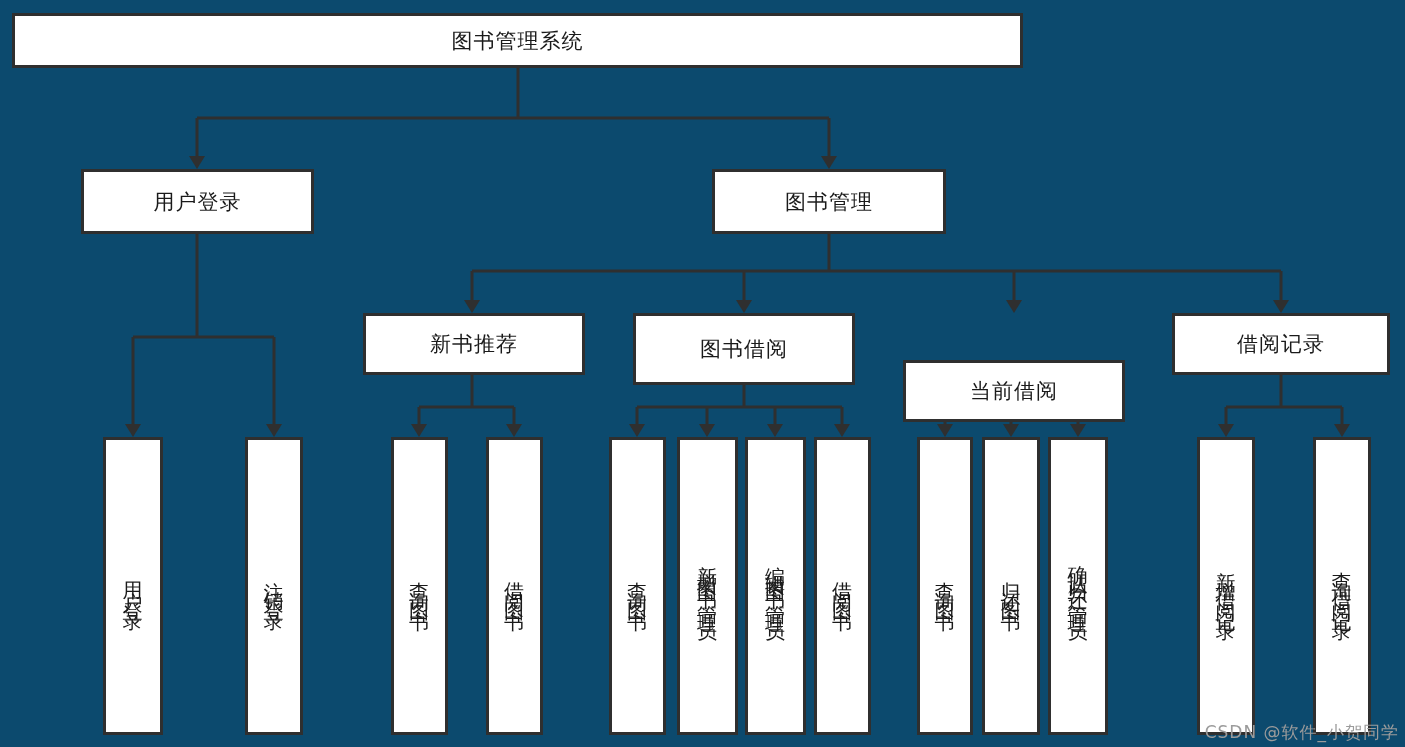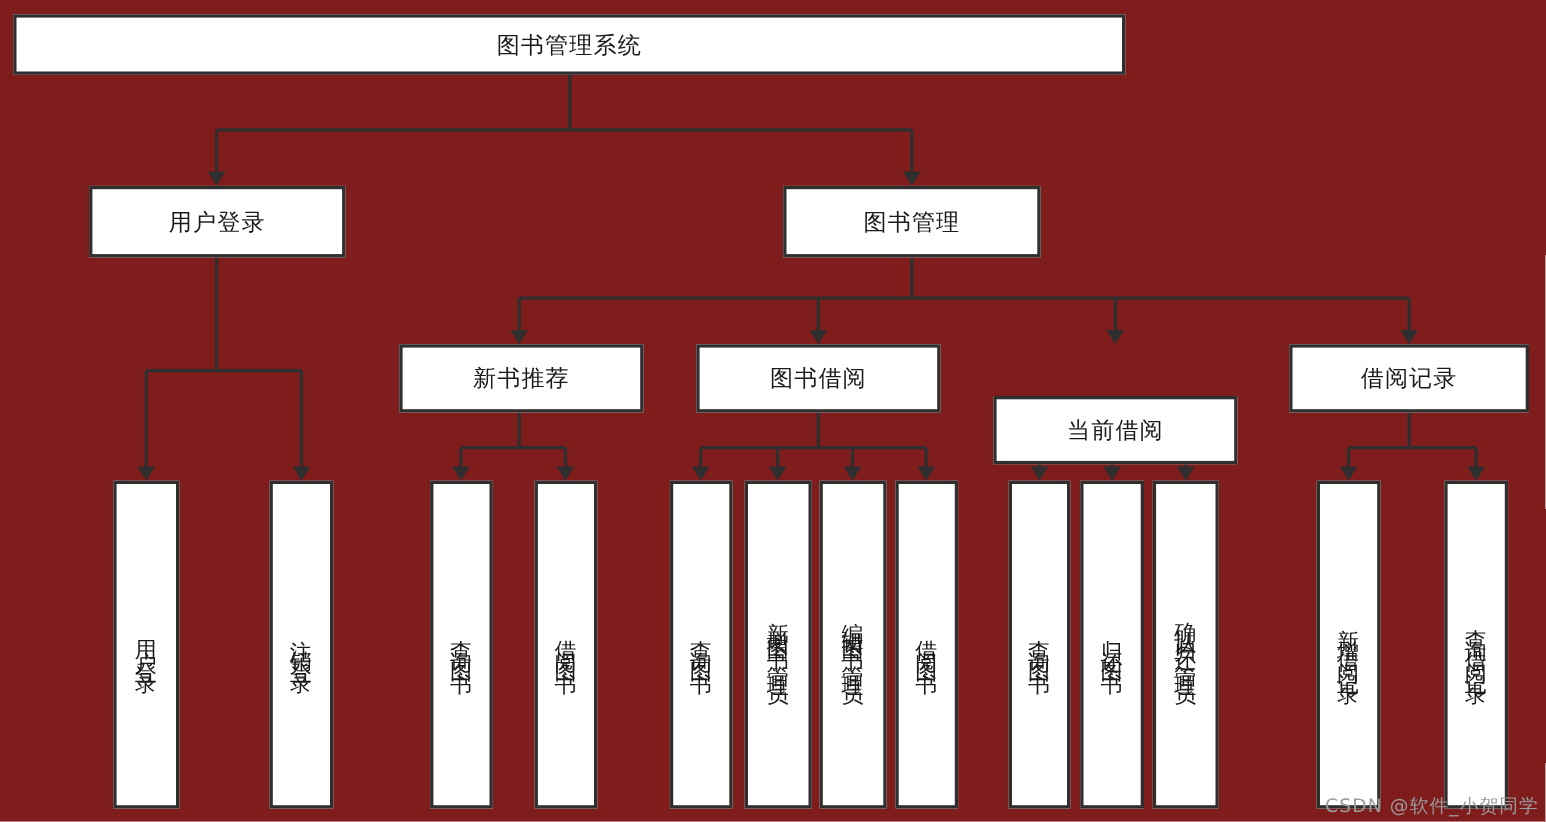--- a/index.html
+++ b/index.html
@@ -5,21 +5,21 @@
   html, body {
     margin: 0;
     padding: 0;
     background: #ffffff;
     font-family: "DejaVu Sans", sans-serif;
   }
   .canvas {
     position: relative;
     width: 1405px;
     height: 747px;
-    background: #7f1d1d;
+    background: #0c4a6e;
     overflow: hidden;
   }
   .connectors {
     position: absolute;
     left: 0; top: 0;
     width: 1405px;
     height: 747px;
   }
   .node {
     position: absolute;
@@ -101,21 +101,21 @@
       <polygon points="1334,424 1350,424 1342,437"></polygon>
     </g>
   </svg>
 
   <div class="node hbox" style="left:12px; top:13px; width:1011px; height:55px;">图书管理系统</div>
 
   <div class="node hbox" style="left:81px; top:169px; width:233px; height:65px;">用户登录</div>
   <div class="node hbox" style="left:363px; top:313px; width:222px; height:62px;">新书推荐</div>
 
   <div class="node hbox" style="left:712px; top:169px; width:234px; height:65px;">图书管理</div>
-  <div class="node hbox" style="left:633px; top:313px; width:222px; height:62px;">图书借阅</div>
+  <div class="node hbox" style="left:633px; top:313px; width:222px; height:72px;">图书借阅</div>
   <div class="node hbox" style="left:903px; top:313px; width:222px; height:62px;margin-top:47px;">当前借阅</div>
   <div class="node hbox" style="left:1172px; top:313px; width:218px; height:62px;">借阅记录</div>
 
   <div class="node vbox" style="left:103px; top:437px; width:60px; height:298px;">用户登录</div>
   <div class="node vbox" style="left:245px; top:437px; width:58px; height:298px;">注销登录</div>
 
   <div class="node vbox" style="left:391px; top:437px; width:57px; height:298px;">查询图书</div>
   <div class="node vbox" style="left:486px; top:437px; width:57px; height:298px;">借阅图书</div>
 
   <div class="node vbox" style="left:609px; top:437px; width:57px; height:298px;">查询图书</div>

